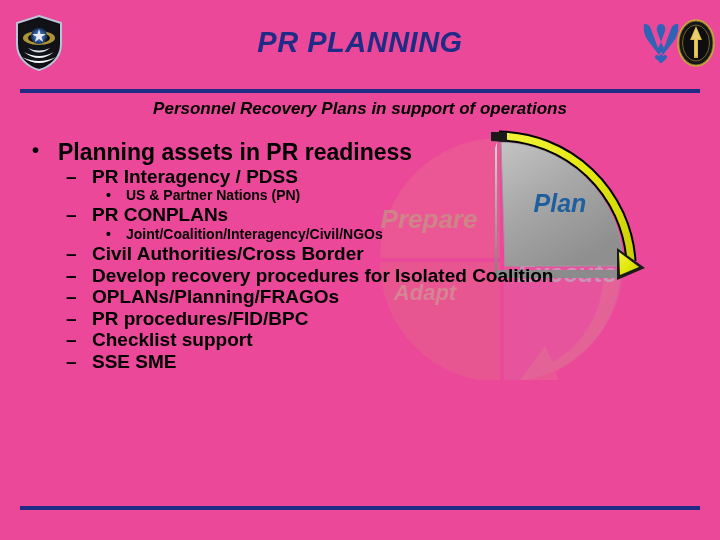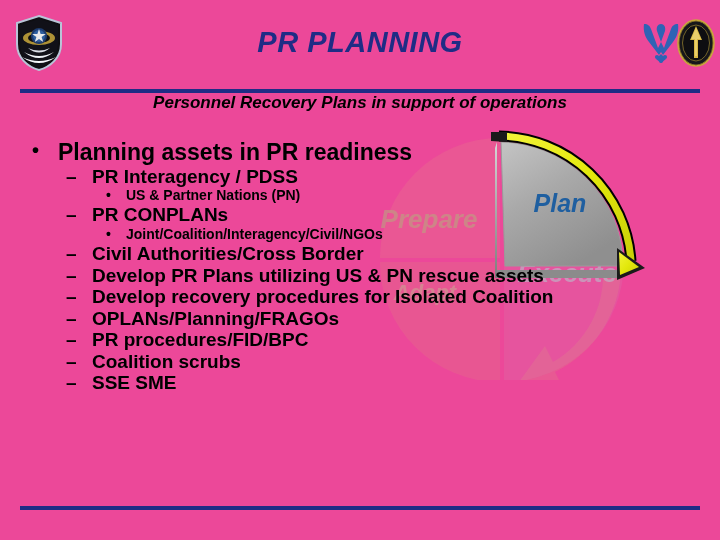--- a/index.html
+++ b/index.html
@@ -56,21 +56,21 @@
     position: absolute;
     left: 20px;
     top: 89px;
     width: 680px;
     height: 4px;
     background: #1F2C85;
   }
   #slide-subtitle {
     position: absolute;
     left: 20px;
-    top: 93px;
+    top: 99px;
     width: 680px;
     text-align: center;
     font-size: 17px;
     font-weight: bold;
     font-style: italic;
     color: #000000;
     white-space: nowrap;
   }
   .rule-bottom {
     position: absolute;
@@ -265,41 +265,40 @@
       <span class="txt">Joint/Coalition/Interagency/Civil/NGOs</span>
     </div>
 
     <div class="li lvl2">
       <span class="mark">–</span>
       <span class="txt">Civil Authorities/Cross Border</span>
     </div>
 
     <div class="li lvl2">
       <span class="mark">–</span>
-      <span class="txt">Develop PR Plans utilizing US &amp; PN rescue assets</span>
     </div>
 
     <div class="li lvl2">
       <span class="mark">–</span>
       <span class="txt">Develop recovery procedures for Isolated Coalition</span>
     </div>
 
     <div class="li lvl2">
       <span class="mark">–</span>
       <span class="txt">OPLANs/Planning/FRAGOs</span>
     </div>
 
     <div class="li lvl2">
       <span class="mark">–</span>
       <span class="txt">PR procedures/FID/BPC</span>
     </div>
 
     <div class="li lvl2">
       <span class="mark">–</span>
-      <span class="txt">Coalition scrubs</span>
+      <span class="txt">Checklist support</span>
     </div>
 
     <div class="li lvl2">
       <span class="mark">–</span>
       <span class="txt">SSE SME</span>
     </div>
 
   </div>
 </div>
 

